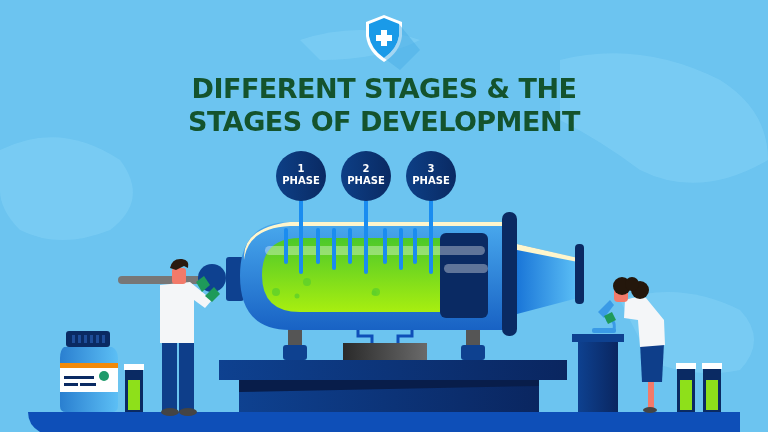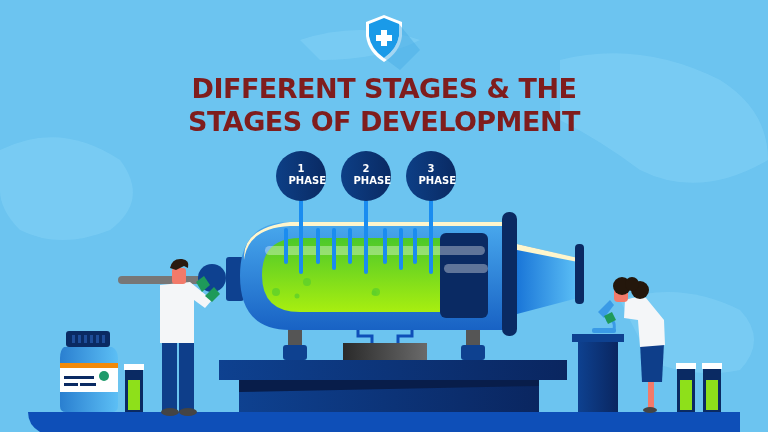--- a/index.html
+++ b/index.html
@@ -1,23 +1,23 @@
 <!DOCTYPE html>
 <html><head>
 <meta charset="utf-8">
 <style>
   html,body{margin:0;padding:0;}
   body{width:768px;height:432px;overflow:hidden;background:#6cc4f0;font-family:"DejaVu Sans",sans-serif;position:relative;}
   #scene{position:absolute;left:0;top:0;width:768px;height:432px;}
-  .title{position:absolute;left:0;width:768px;text-align:center;color:#7f1d1d;font-family:"DejaVu Sans",sans-serif;font-weight:bold;font-size:27px;letter-spacing:-0.5px;line-height:32px;}
+  .title{position:absolute;left:0;width:768px;text-align:center;color:#14532d;font-family:"DejaVu Sans",sans-serif;font-weight:bold;font-size:27px;letter-spacing:-0.5px;line-height:32px;}
   .title.l1{top:73px;}
   .title.l2{top:106px;}
   .phase{position:absolute;top:151px;width:50px;height:50px;border-radius:50%;background:linear-gradient(90deg,#0d3f86,#0a2a63);color:#fff;text-align:center;font-weight:bold;font-size:10px;line-height:12px;box-sizing:border-box;padding-top:12px;}
   .phase .num{display:block;}
-  .phase .lbl{display:block;text-align:right;}
+  .phase .lbl{display:block;}
 </style>
 </head>
 <body>
 
 <svg id="scene" viewBox="0 0 768 432" xmlns="http://www.w3.org/2000/svg">
   <defs>
     <linearGradient id="liquid" x1="0" y1="0" x2="0" y2="1">
       <stop offset="0" stop-color="#4cc82a"></stop>
       <stop offset="1" stop-color="#a8ee10"></stop>
     </linearGradient>

